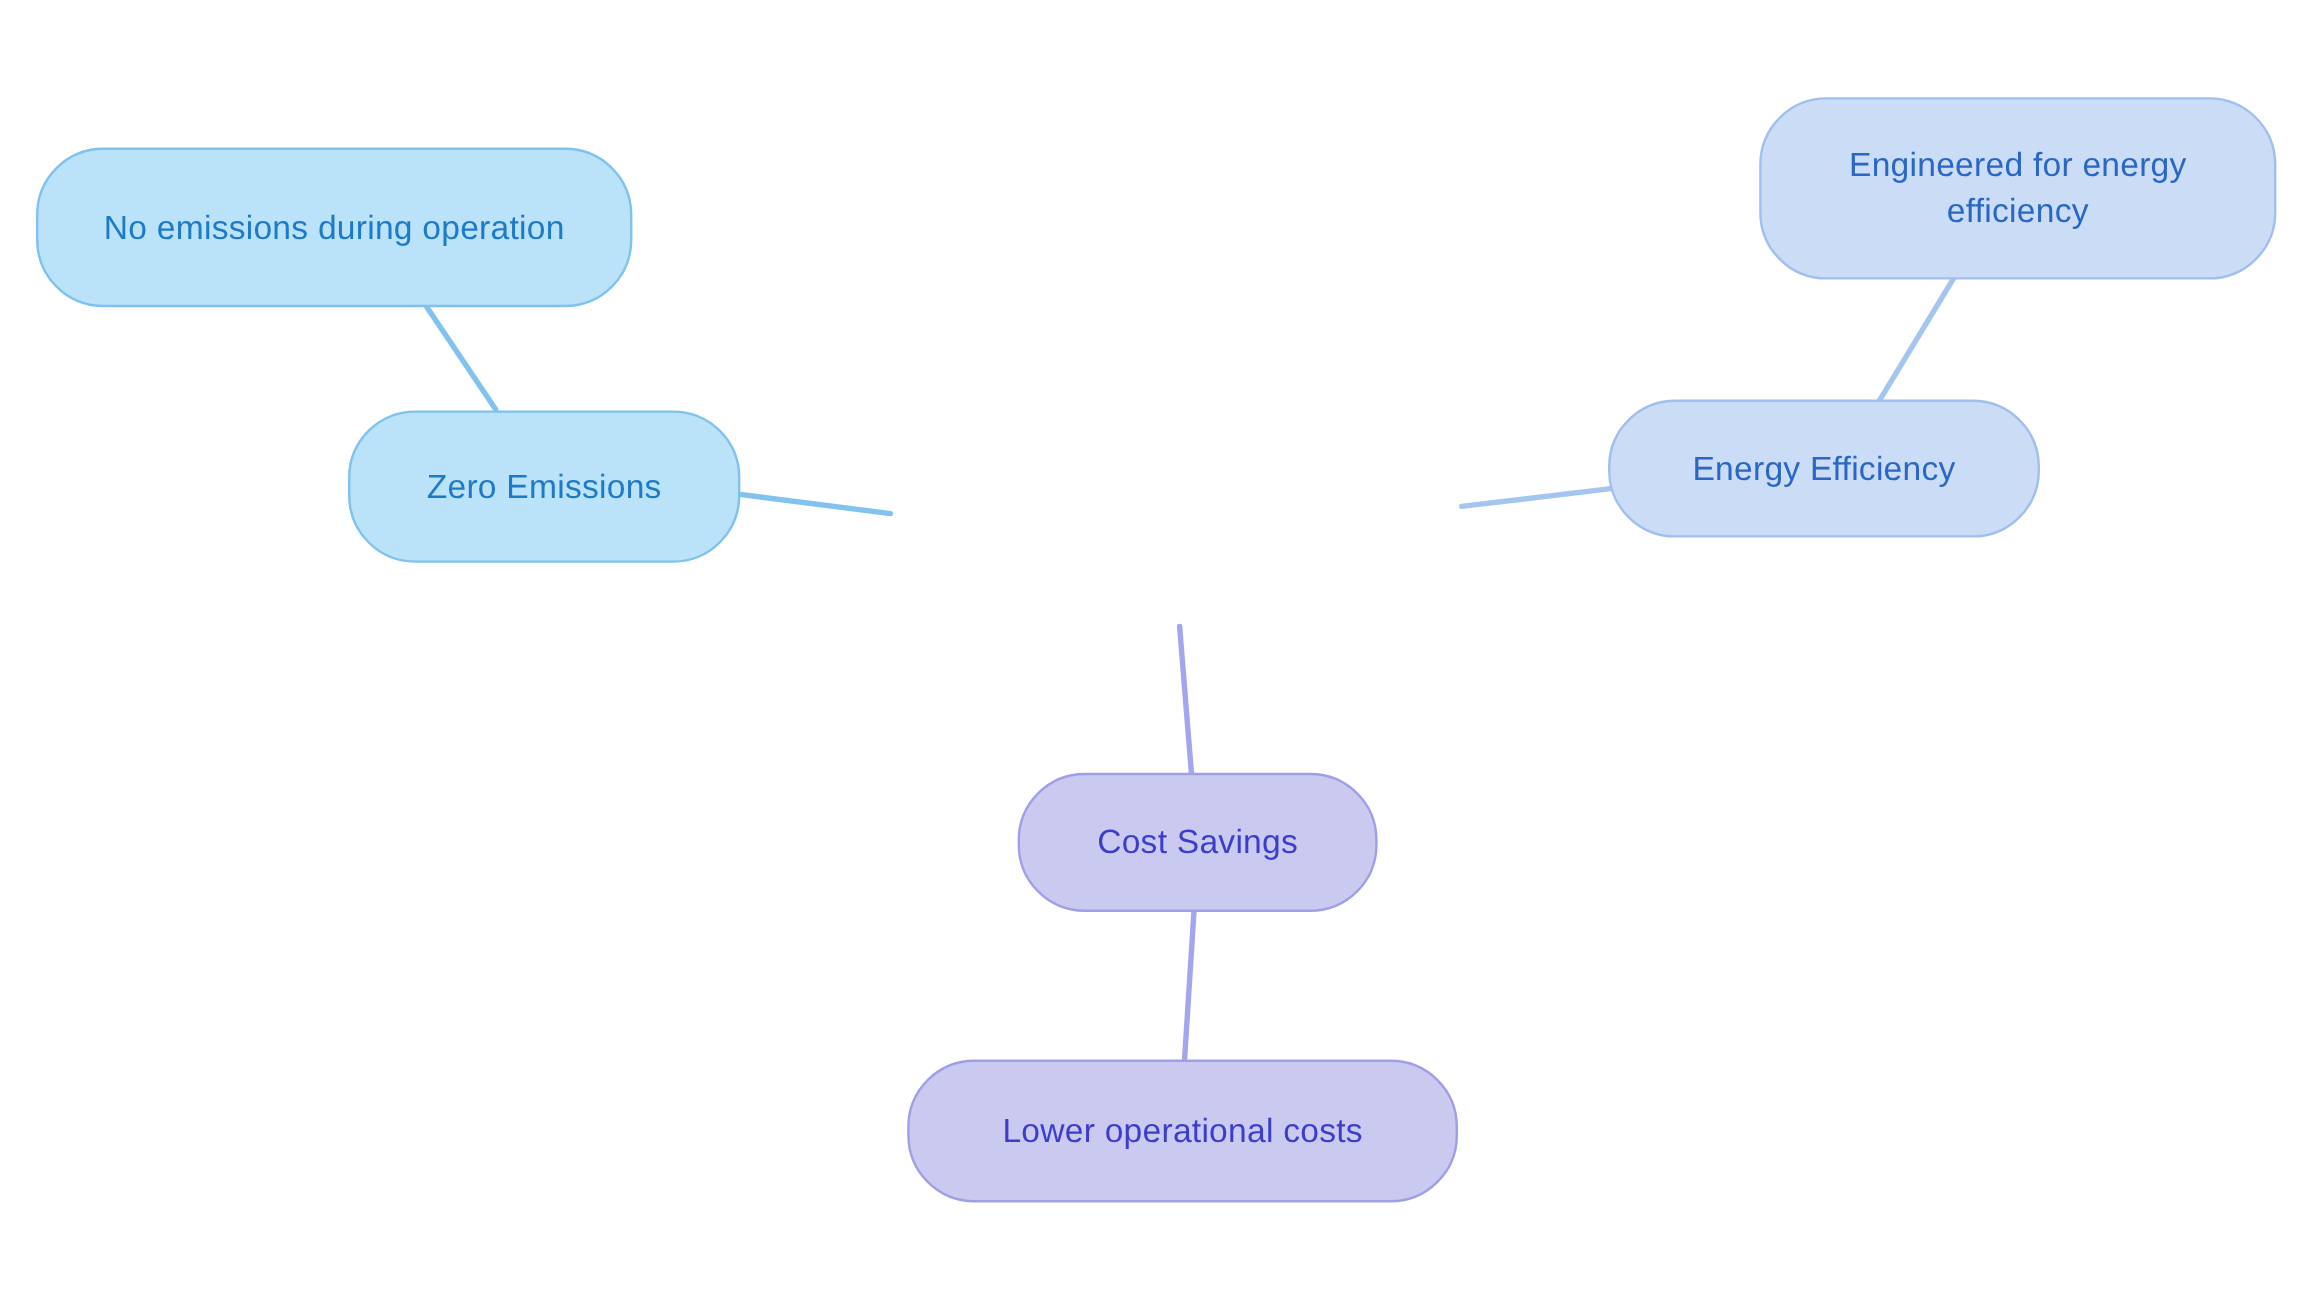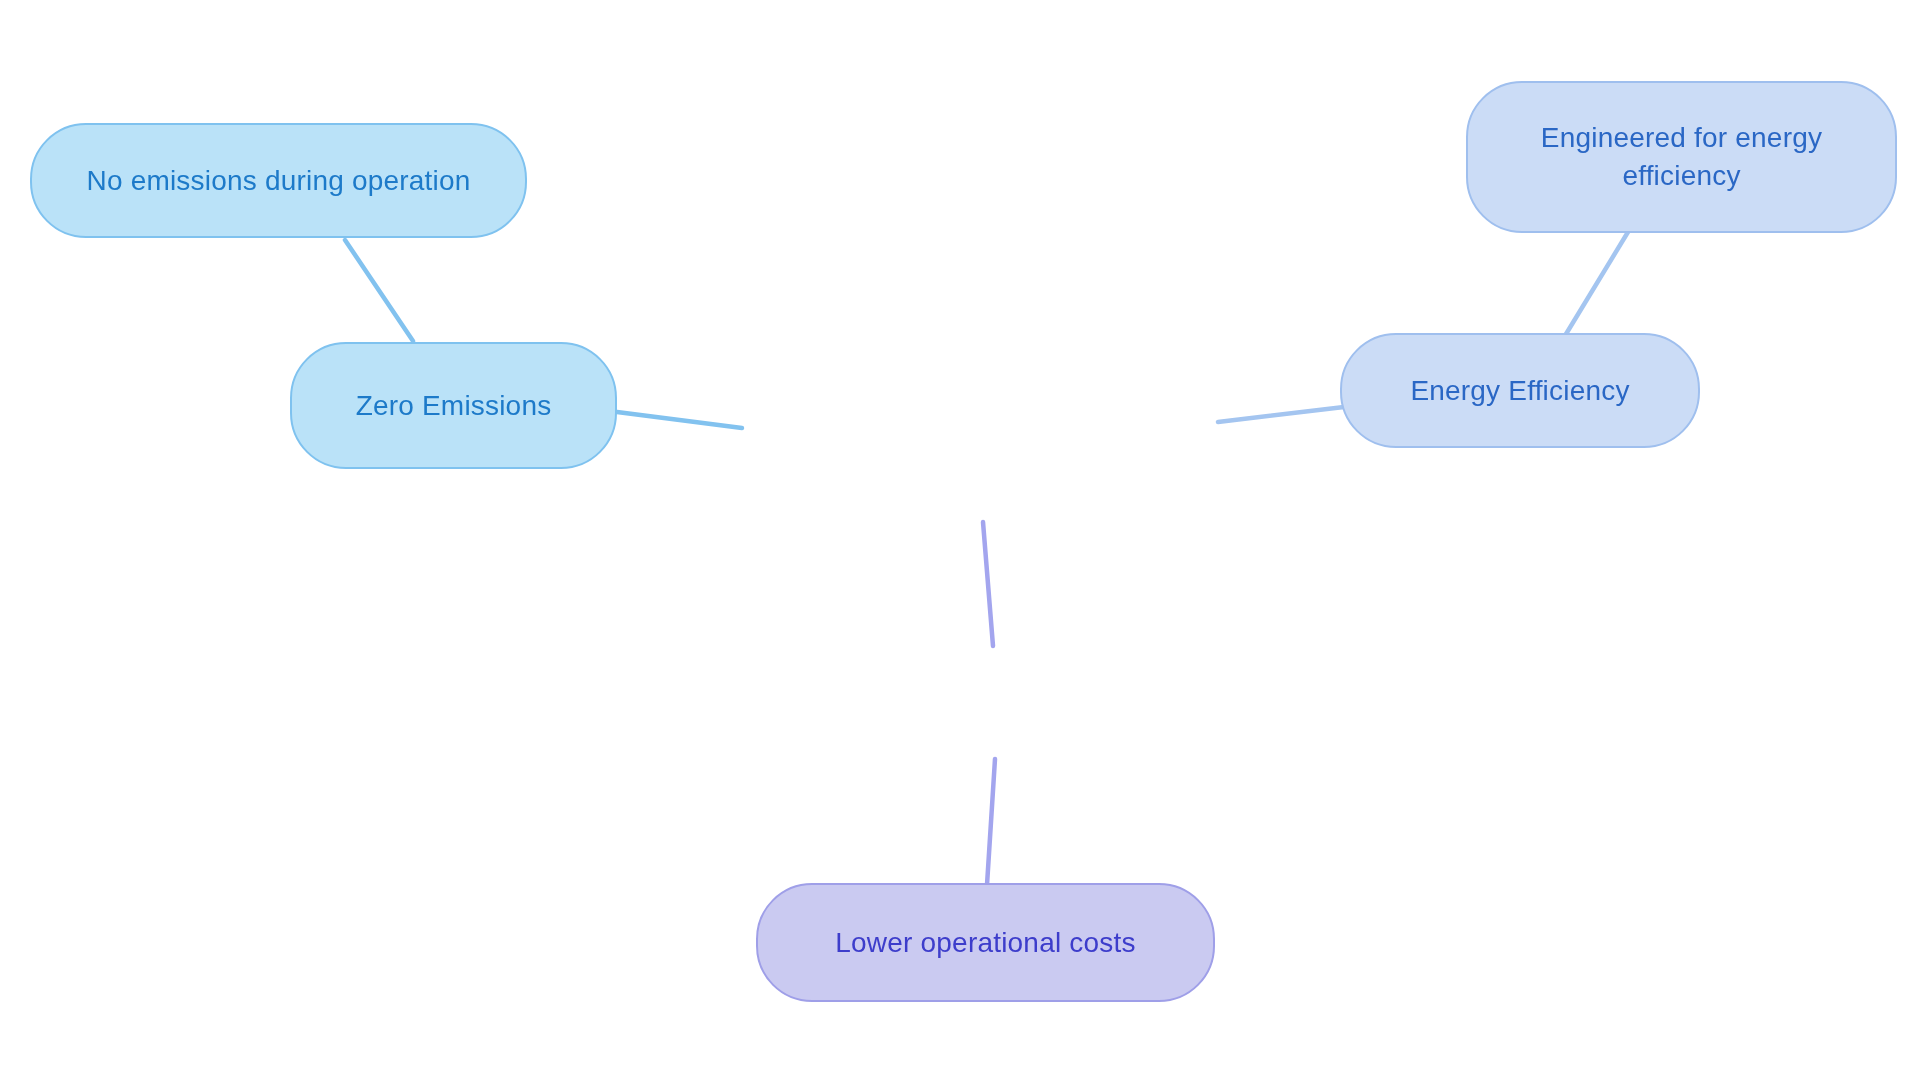--- a/index.html
+++ b/index.html
@@ -57,21 +57,21 @@
   .node.central {
     background: var(--center-fill);
     color: var(--center-text);
     border: none;
     border-radius: 62px;
     font-size: 29px;
     line-height: 39px;
   }
 
   
-  #node-no-emissions      { left: 30px;   top: 123px; width: 497px; height: 115px; }
+  #node-no-emissions      { left: 30px;   top: 123px; width: 497px; height: 133px; }
   #node-zero-emissions    { left: 290px;  top: 342px; width: 327px; height: 127px; }
   #node-central           { left: 738px;  top: 372px; width: 484px; height: 151px; }
   #node-energy-efficiency { left: 1340px; top: 333px; width: 360px; height: 115px; }
   #node-engineered        { left: 1466px; top: 81px;  width: 431px; height: 152px; }
   #node-cost-savings      { left: 848px;  top: 644px; width: 300px; height: 116px; }
   #node-lower-costs       { left: 756px;  top: 883px; width: 459px; height: 119px; }
 </style>
 </head>
 <body>
 
@@ -89,16 +89,17 @@
   <div class="node sky" id="node-no-emissions">No emissions during operation</div>
 
   <div class="node sky" id="node-zero-emissions">Zero Emissions</div>
 
 
   <div class="node peri" id="node-engineered">Engineered for energy
 efficiency</div>
 
   <div class="node peri" id="node-energy-efficiency">Energy Efficiency</div>
 
+  <div class="node lav" id="node-cost-savings">Cost Savings</div>
 
   <div class="node lav" id="node-lower-costs">Lower operational costs</div>
 
 </div>
 
 </body></html>

